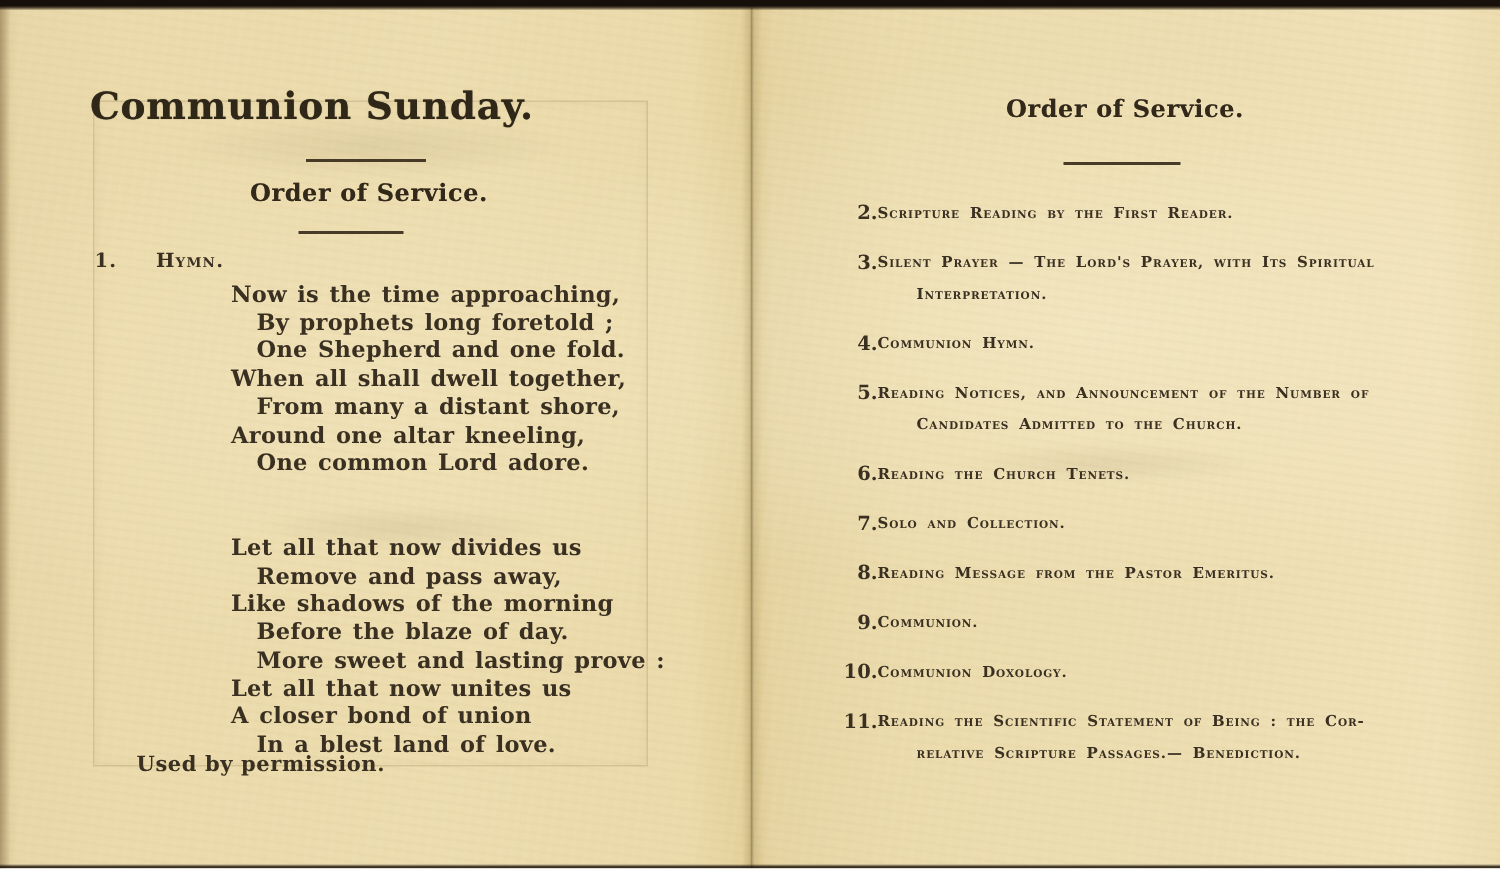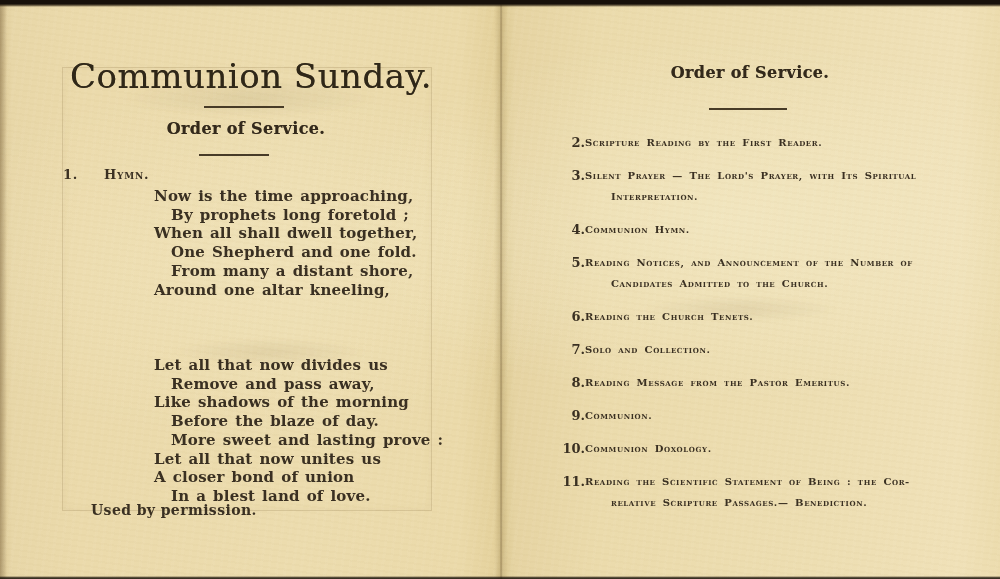--- a/index.html
+++ b/index.html
@@ -52,21 +52,21 @@
     position:absolute; pointer-events:none; filter:blur(2px);
     background:radial-gradient(ellipse at center, rgba(110,90,50,0.10), rgba(110,90,50,0) 70%);
   }
   .ghost.g1 { left:120px; top:78px;  width:260px; height:40px; }
   .ghost.g2 { left:170px; top:338px; width:200px; height:28px; }
   .ghost.g3 { left:640px; top:296px; width:200px; height:26px; }
 
   
   .lp-title {
     position:absolute; left:60px; top:56px; width:372px;
-    text-align:right; font-size:34px; font-weight:normal; letter-spacing:0.5px;
+    text-align:left; font-size:25px; font-weight:bold; letter-spacing:0.5px;
     color:#2f2718; text-shadow:0 0 0.5px rgba(47,39,24,0.7);
   }
   .rule { position:absolute; background:#473b27; height:2px; }
   .rule.r1 { left:204px; top:106px; width:80px; }
   .rule.r2 { left:199px; top:154px; width:70px; }
   .lp-subtitle, .rp-title {
     position:absolute; text-align:center; font-size:16px; font-weight:bold;
     letter-spacing:0.4px; color:#33291b; text-shadow:0 0 0.4px rgba(51,41,27,0.6);
   }
   .lp-subtitle { left:60px; top:119px; width:372px; }
@@ -128,24 +128,25 @@
     <div class="rule r2"></div>
 
     <div class="hymn-heading">
       <span class="no">1.</span>
       <span class="lbl">Hymn.</span>
     </div>
 
     <div class="stanza s1">
       <span class="vl">Now is the time approaching,</span>
       <span class="vl ind">By prophets long foretold ;</span>
+      <span class="vl ind">One Shepherd and one fold.</span>
       <span class="vl">When all shall dwell together,</span>
-      <span class="vl ind">One Shepherd and one fold.</span>
       <span class="vl ind">From many a distant shore,</span>
       <span class="vl">Around one altar kneeling,</span>
+      <span class="vl ind">One common Lord adore.</span>
     </div>
 
     <div class="stanza s2">
       <span class="vl">Let all that now divides us</span>
       <span class="vl ind">Remove and pass away,</span>
       <span class="vl">Like shadows of the morning</span>
       <span class="vl ind">Before the blaze of day.</span>
       <span class="vl ind">More sweet and lasting prove :</span>
       <span class="vl">Let all that now unites us</span>
       <span class="vl">A closer bond of union</span>

